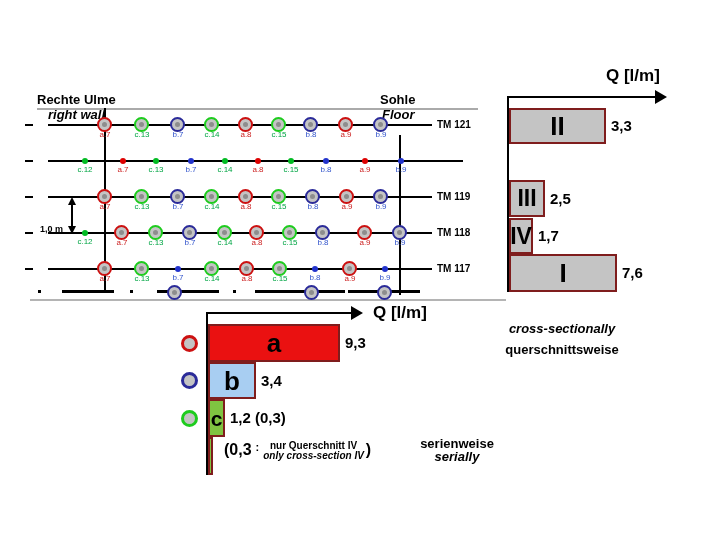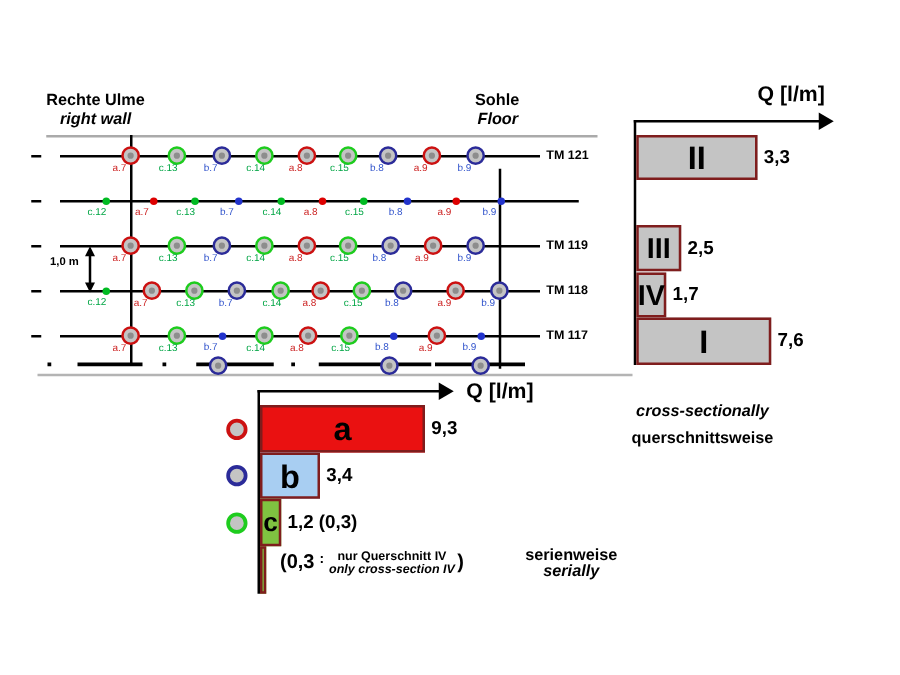--- a/index.html
+++ b/index.html
@@ -1,30 +1,30 @@
 <!DOCTYPE html>
 <html><head>
 <meta charset="utf-8">
 <style>
   html,body{margin:0;padding:0;background:#fff;}
   #stage{position:relative;width:720px;height:540px;background:#ffffff;overflow:hidden;
          font-family:"Liberation Sans",sans-serif;color:#000;}
-  .txt{position:absolute;white-space:nowrap;}
+  .txt{position:absolute;white-space:nowrap;margin-top:20px;}
   .b{font-weight:bold;}
   .i{font-style:italic;}
   .hline{position:absolute;background:#000;}
   .vline{position:absolute;background:#000;}
   .grayline{position:absolute;background:#aaaaaa;}
   .dash{position:absolute;background:#000;height:2px;width:8px;}
   .tm{position:absolute;font-weight:bold;font-size:10px;line-height:12px;}
   .pt-big{position:absolute;width:11px;height:11px;border-radius:50%;
           border:2.5px solid #000;background:#c4c4c4;display:flex;align-items:center;justify-content:center;}
   .pt-core{width:5px;height:5px;border-radius:50%;background:#8d8d8d;}
   .pt-dot{position:absolute;width:6px;height:6px;border-radius:50%;}
-  .pt-lab{position:absolute;width:30px;text-align:left;font-size:8px;line-height:9px;}
+  .pt-lab{position:absolute;width:30px;text-align:center;font-size:8px;line-height:9px;}
   .arrow-r{position:absolute;width:0;height:0;border-top:7px solid transparent;
            border-bottom:7px solid transparent;border-left:12px solid #000;}
   .arrow-up{position:absolute;width:0;height:0;border-left:4px solid transparent;
             border-right:4px solid transparent;border-bottom:8px solid #000;}
   .arrow-dn{position:absolute;width:0;height:0;border-left:4px solid transparent;
             border-right:4px solid transparent;border-top:8px solid #000;}
   .bar{position:absolute;border:2px solid #7f1d1d;box-sizing:border-box;
        display:flex;align-items:center;justify-content:center;overflow:visible;}
   .bar span{font-weight:bold;line-height:1;}
   .bar-val{position:absolute;font-weight:bold;font-size:15px;line-height:18px;white-space:nowrap;}

